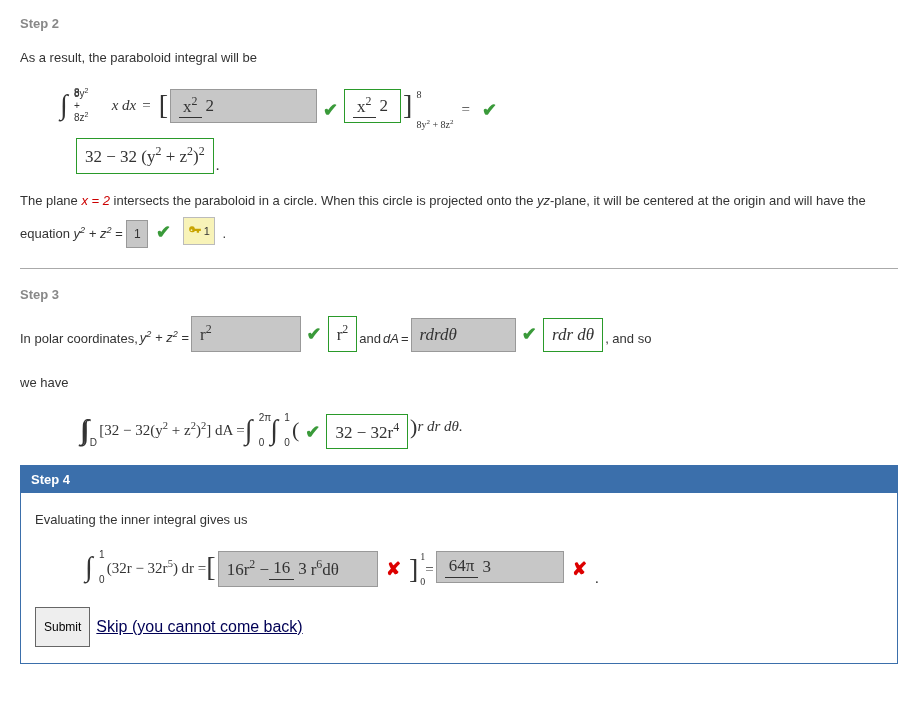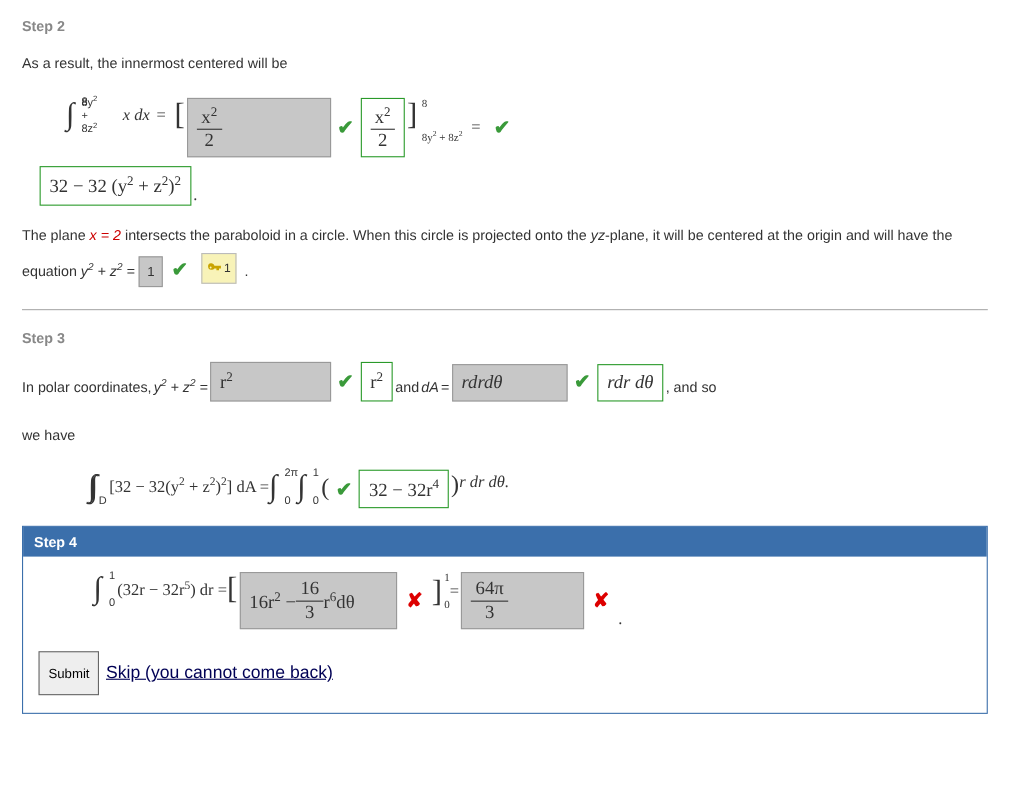--- a/index.html
+++ b/index.html
@@ -10,21 +10,21 @@
 .eq-line{margin:8px 0 14px;display:flex;align-items:flex-start;flex-wrap:wrap;gap:2px}
 .ital{font-style:italic}
 .grey-box{display:inline-flex;align-items:center;background:#c7c7c7;border:1px solid #999;padding:4px 8px;font-size:17px;font-family:'Times New Roman',serif;line-height:1.4}
 .green-box{display:inline-flex;align-items:center;border:1px solid #2a9a2a;padding:4px 8px;font-size:17px;font-family:'Times New Roman',serif;line-height:1.4}
 .small-input{display:inline-block;background:#c7c7c7;border:1px solid #999;padding:1px 4px;font-size:12px;min-width:12px;text-align:center}
 .check{color:#3a9a3a;font-size:18px;font-weight:bold;margin:0 4px;align-self:center}
 .cross{color:#d00;font-size:18px;font-weight:bold;margin:0 6px;align-self:center}
 .key{display:inline-flex;align-items:center;border:1px solid #bbb;background:#f8f3b8;padding:2px 4px;margin:0 4px;font-size:11px}
 .key svg{width:14px;height:14px;margin-right:2px}
 hr.sep{border:none;border-top:1px solid #aaa;margin:18px 0}
-.frac{display:inline-flex;flex-direction:column;align-items:center;vertical-align:middle;font-family:'Times New Roman',serif}
+.frac{display:inline-flex;flex-direction:row;align-items:center;vertical-align:middle;font-family:'Times New Roman',serif}
 .frac .num{border-bottom:1px solid currentColor;padding:0 4px;line-height:1.2}
 .frac .den{padding:0 4px;line-height:1.2}
 .intg{font-family:'Times New Roman',serif;font-size:28px;position:relative;display:inline-block}
 .ilim{position:absolute;font-size:10px;font-family:Arial}
 .ilim.top{top:-2px;left:14px}
 .ilim.bot{bottom:-2px;left:14px}
 sup{font-size:0.7em}
 .brk{font-family:'Times New Roman',serif;font-size:28px}
 .math{font-family:'Times New Roman',serif;font-size:15px}
 .step4{border:1px solid #3b6fab;margin-top:16px;padding:0 14px 16px}
@@ -33,21 +33,21 @@
 .link{color:#005;text-decoration:underline;font-size:16px;cursor:pointer}
 .btn-row{display:flex;gap:6px;align-items:center;margin-top:20px}
 .vcent{display:inline-flex;align-items:center}
 </style>
 </head>
 <body>
 <div class="page">
 
 <div>
   <div class="step-head">Step 2</div>
-  <div class="text-line">As a result, the innermost centered will be</div>
+  <div class="text-line">As a result, the paraboloid integral will be</div>
 
   <div class="eq-line" style="margin-left:40px">
     <span class="vcent math">
       <span class="intg">∫<span class="ilim top">8</span><span class="ilim bot">8y<sup>2</sup> + 8z<sup>2</sup></span></span>
       <span style="margin-left:44px" class="ital">x dx</span>
       <span style="margin:0 6px">=</span>
     </span>
     <span class="brk">[</span>
     <span class="grey-box">
       <span class="frac">
@@ -65,21 +65,21 @@
     </span>
     <span class="brk">]</span>
     <span class="math" style="display:inline-flex;flex-direction:column;font-size:10px;margin-left:2px">
       <span>8</span>
       <span style="height:18px"></span>
       <span>8y<sup>2</sup> + 8z<sup>2</sup></span>
     </span>
     <span class="math" style="margin:0 6px;align-self:center">=</span>
     <span class="check">✔</span>
   </div>
-  <div class="eq-line" style="margin-left:16px;margin-top:-6px">
+  <div class="eq-line" style="margin-left:56px;margin-top:-6px">
     <span class="green-box">
           <span>32 − 32 (y<sup>2</sup> + z<sup>2</sup>)<sup>2</sup></span>
         </span>
     <span class="math" style="align-self:flex-end">.</span>
   </div>
 
   <div class="text-line">
     <span>The plane </span><span class="red ital">x = 2</span><span> intersects the paraboloid in a circle. When this circle is projected onto the </span><span class="ital">yz</span><span>-plane, it will be centered at the origin and will have the equation </span><span class="ital">y<sup>2</sup> + z<sup>2</sup> = </span><span class="small-input">1</span>
     <span class="check">✔</span>
     <span class="key">
@@ -140,20 +140,21 @@
         </span>
     <span class="math vcent">
       <span class="brk" style="font-size:22px">)</span>
       <span class="ital"> r dr dθ.</span>
     </span>
   </div>
 </div>
 
 <div class="step4">
   <div class="step4-head">Step 4</div>
+  <div class="text-line">Evaluating the inner integral gives us</div>
 
   <div class="eq-line" style="margin-left:50px">
     <span class="vcent math">
       <span class="intg">∫<span class="ilim top">1</span><span class="ilim bot">0</span></span>
       <span style="margin-left:14px">(32r − 32r<sup>5</sup>) dr = </span>
       <span class="brk">[</span>
     </span>
     <span class="grey-box">
       <span>16r<sup>2</sup> − </span>
       <span class="frac">

